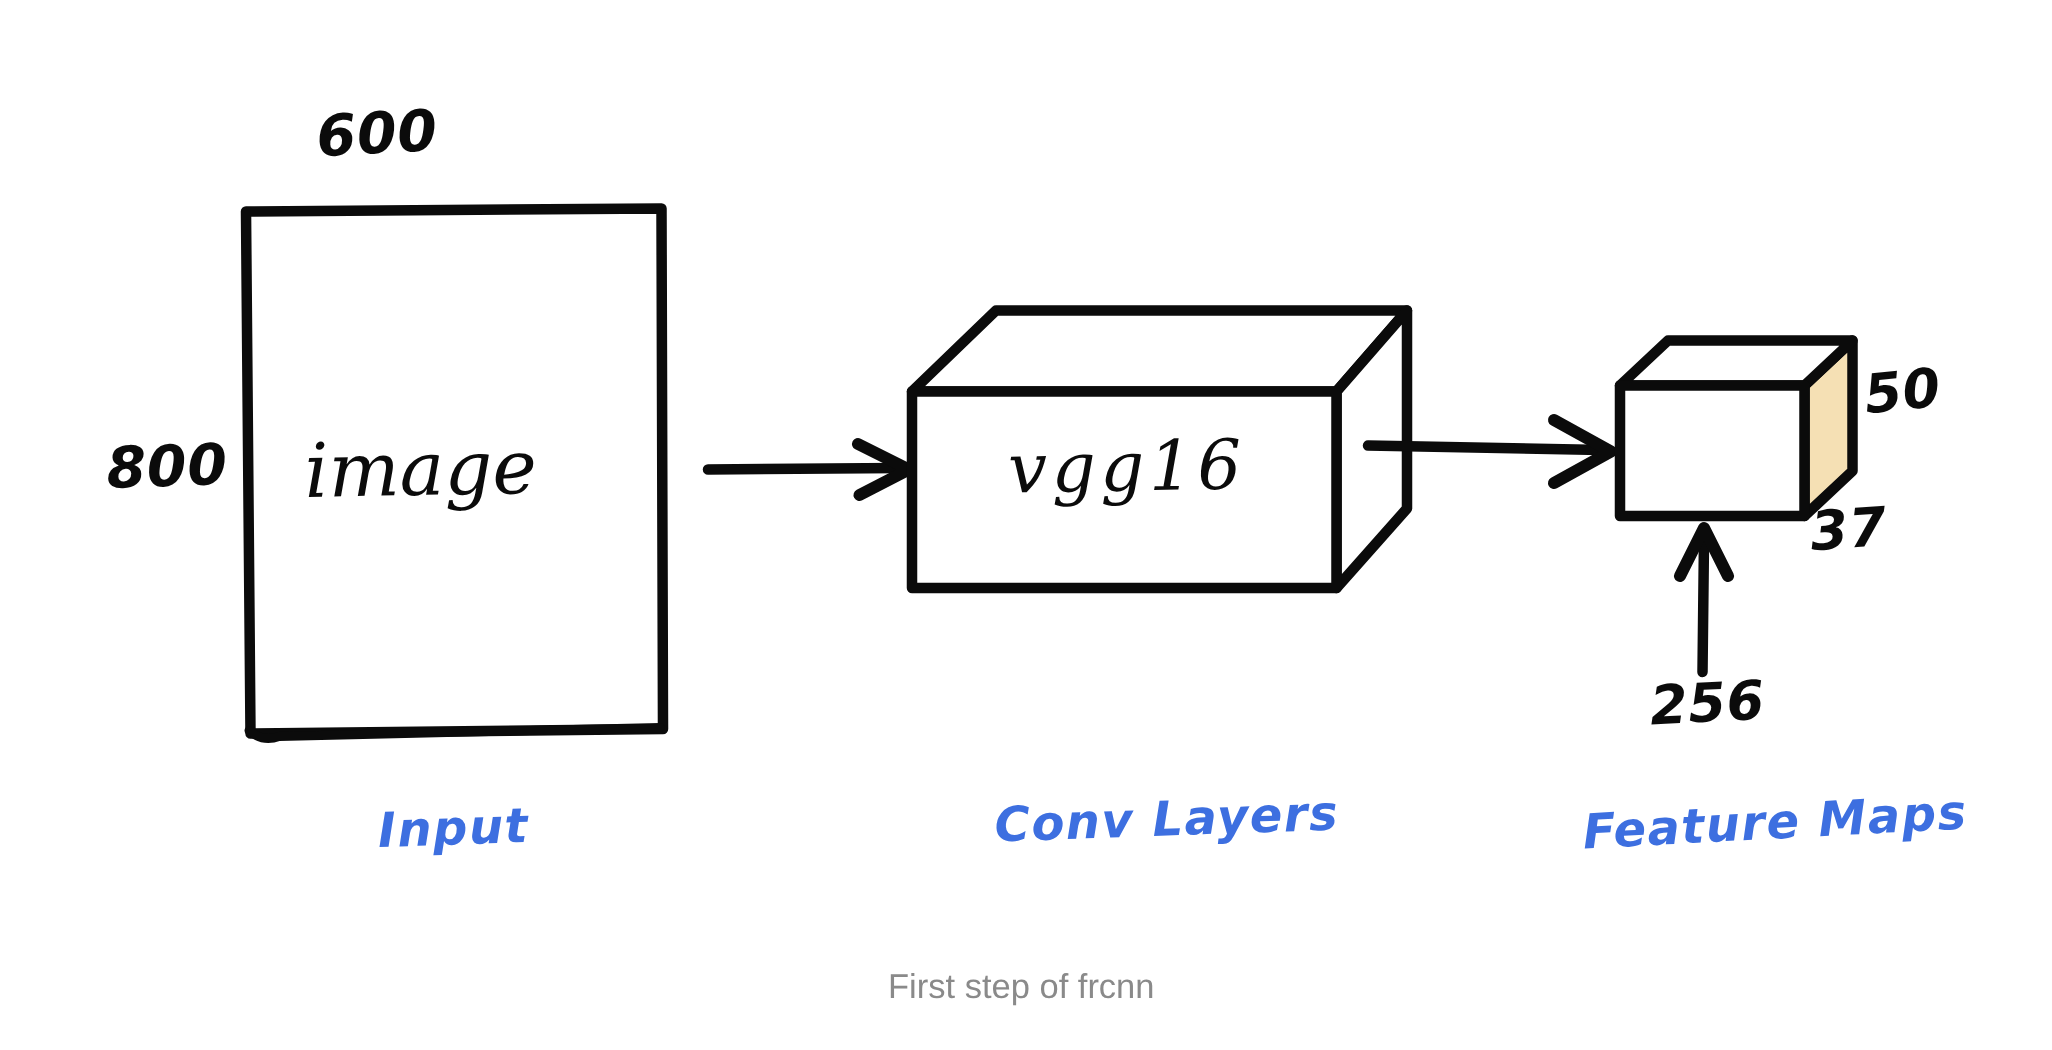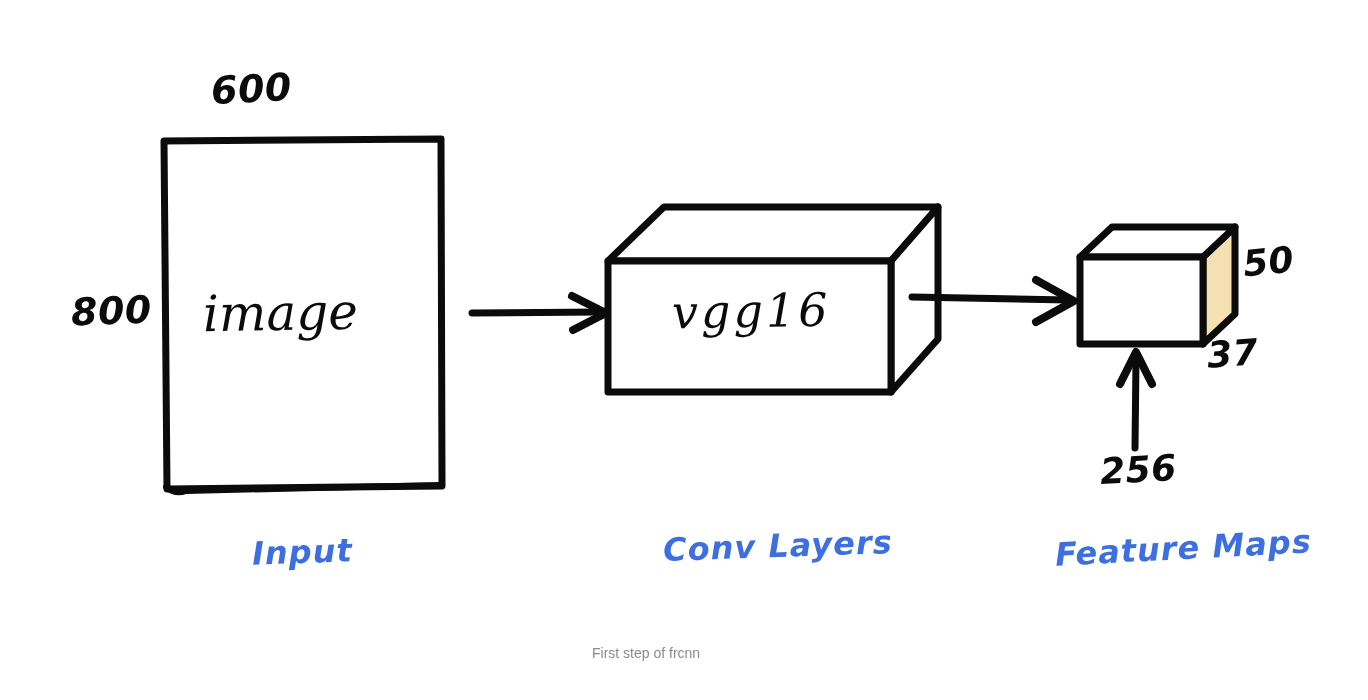--- a/index.html
+++ b/index.html
@@ -63,21 +63,21 @@
   #dim-600 { left: 211px; top: 70px;  font-size: 38px; transform: rotate(-3deg); }
   #dim-800 { left: 71px;  top: 292px; font-size: 38px; transform: rotate(-2deg); }
   #dim-50  { left: 1243px; top: 244px; font-size: 36px; transform: rotate(-6deg); }
   #dim-37  { left: 1207px; top: 336px; font-size: 36px; transform: rotate(-4deg); }
   #dim-256 { left: 1100px; top: 452px; font-size: 36px; transform: rotate(-3deg); }
   #word-image { left: 203px; top: 288px; font-size: 50px; transform: rotate(-1deg); }
   #word-vgg16 { left: 672px; top: 288px; font-size: 46px; letter-spacing: 3px; transform: rotate(-1deg); }
   #cap-input   { left: 252px;  top: 536px; font-size: 32px; transform: rotate(-2deg); }
   #cap-conv    { left: 663px;  top: 530px; font-size: 32px; transform: rotate(-2deg); }
   #cap-feature { left: 1055px; top: 532px; font-size: 32px; transform: rotate(-3deg); }
-  #fig-caption { left: 592px;  top: 646px; font-size: 14px; }
+  #fig-caption { left: 592px;  top: 646px; font-size: 23px; }
 </style>
 </head>
 <body>
 
 <div id="canvas">
 
   <svg id="diagram-svg" viewBox="0 0 1368 700">
 
     <g>
       <path d="M 164 141 L 441 139 L 442 486 L 167 489 Z" fill="#ffffff" stroke="#0b0b0b" stroke-width="7" stroke-linejoin="round" stroke-linecap="round"></path>

